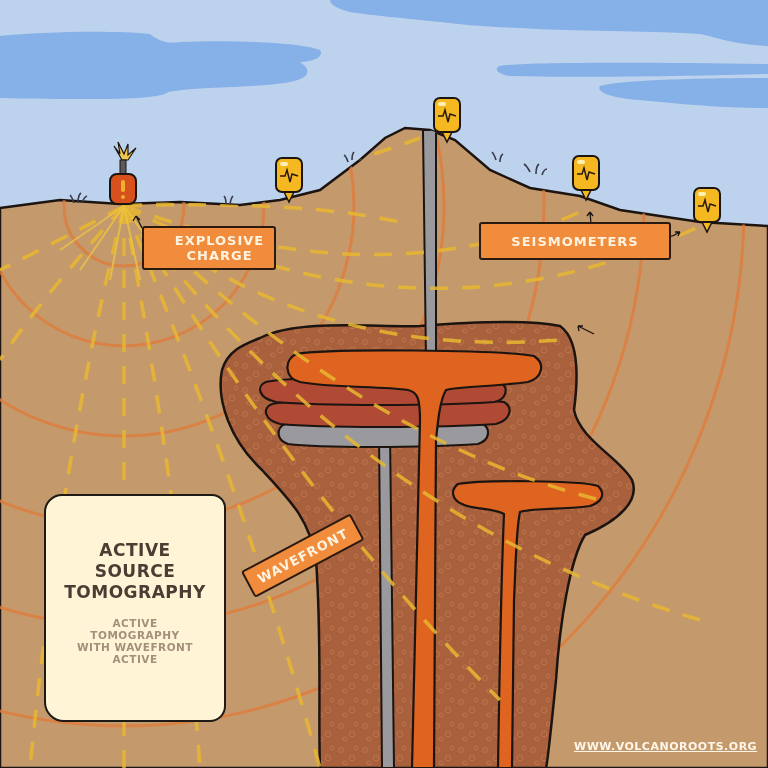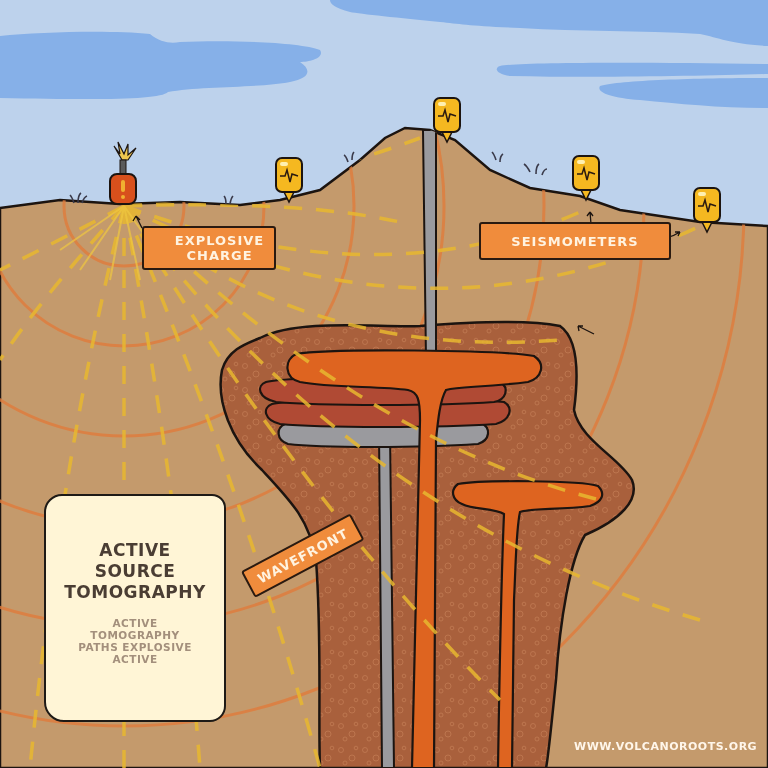--- a/index.html
+++ b/index.html
@@ -13,21 +13,21 @@
   }
   .title-card {
     position: absolute; left: 44px; top: 494px; width: 182px; height: 228px;
     background: #fff5d6; border: 2.5px solid #1e1a16; border-radius: 18px 14px 16px 20px;
     box-sizing: border-box; text-align: center; font-family: "DejaVu Sans", sans-serif;
   }
   .title-card .main { color: #4a3d33; font-weight: bold; font-size: 17px; line-height: 21px; margin-top: 44px; letter-spacing: 0.5px; }
   .title-card .main span { display: block; }
   .title-card .sub { color: #a38f7c; font-weight: bold; font-size: 10.5px; line-height: 12px; margin-top: 14px; letter-spacing: 0.5px; }
   .title-card .sub span { display: block; }
-  .footer { position: absolute; left: 574px; top: 740px; color: #fff6ea; font-family: "DejaVu Sans", sans-serif; font-weight: bold; font-size: 11px; letter-spacing: 0.5px; }
+  .footer { position: absolute; left: 574px; top: 740px; color: #fff6ea; font-family: "DejaVu Sans", sans-serif; font-weight: bold; font-size: 11px; letter-spacing: 0.5px; text-decoration: underline; }
 </style>
 </head>
 <body>
 
 <div id="stage">
 <svg width="768" height="768" viewBox="0 0 768 768">
   <defs>
     <pattern id="rockpat" width="24" height="24" patternUnits="userSpaceOnUse">
       <rect width="24" height="24" fill="#a9603c"></rect>
       <circle cx="5" cy="6" r="2.5" fill="none" stroke="#c07a52" stroke-width="0.8"></circle>
@@ -159,19 +159,19 @@
 
 <div class="title-card">
   <div class="main">
     <span>ACTIVE</span>
     <span>SOURCE</span>
     <span>TOMOGRAPHY</span>
   </div>
   <div class="sub">
     <span>ACTIVE</span>
     <span>TOMOGRAPHY</span>
-    <span>PATHS EXPLOSIVE</span>
+    <span>WITH WAVEFRONT</span>
     <span>ACTIVE</span>
   </div>
 </div>
 
 <div class="footer">WWW.VOLCANOROOTS.ORG</div>
 </div>
 
 </body></html>

